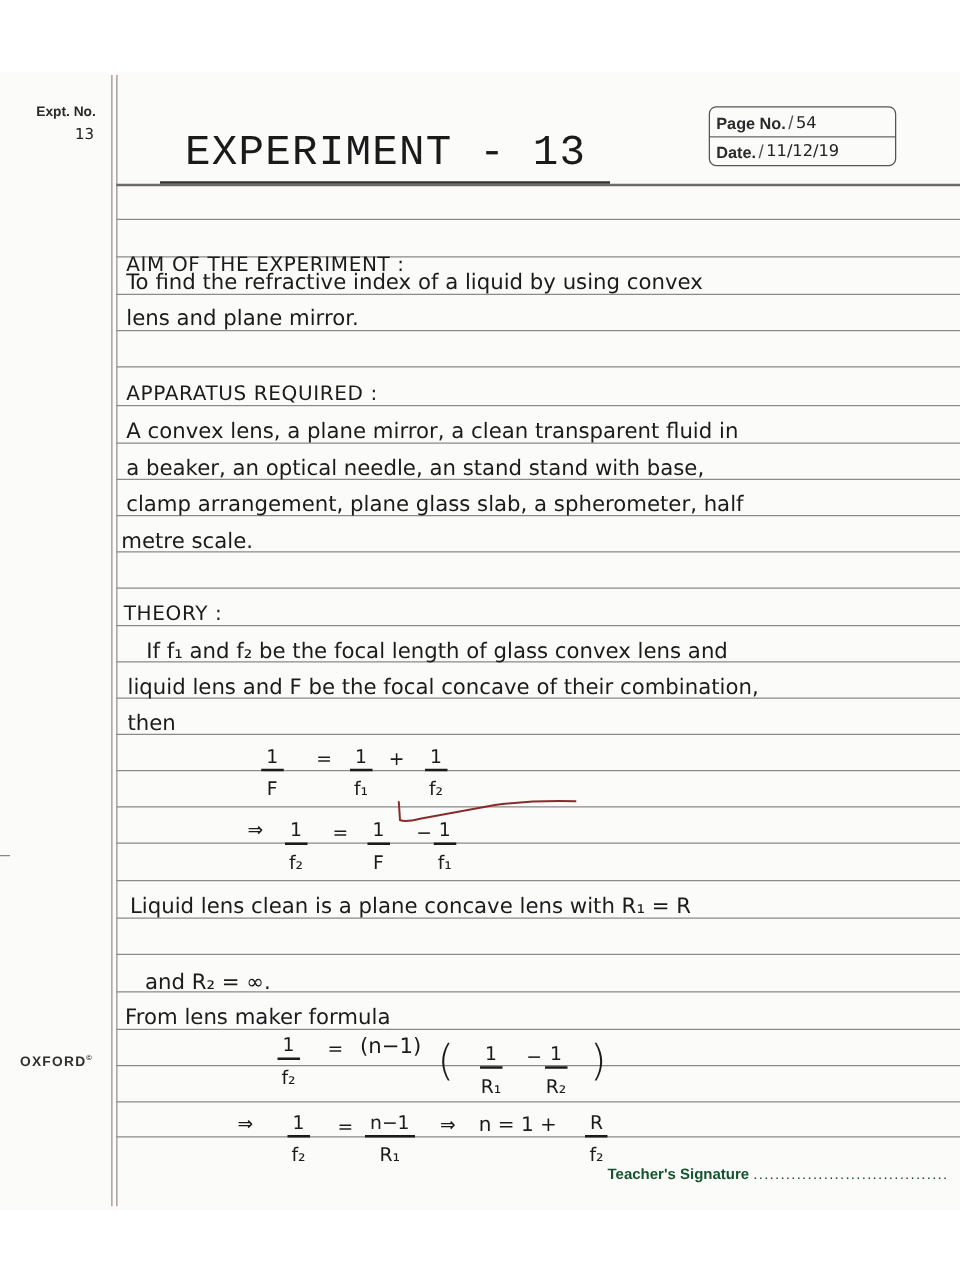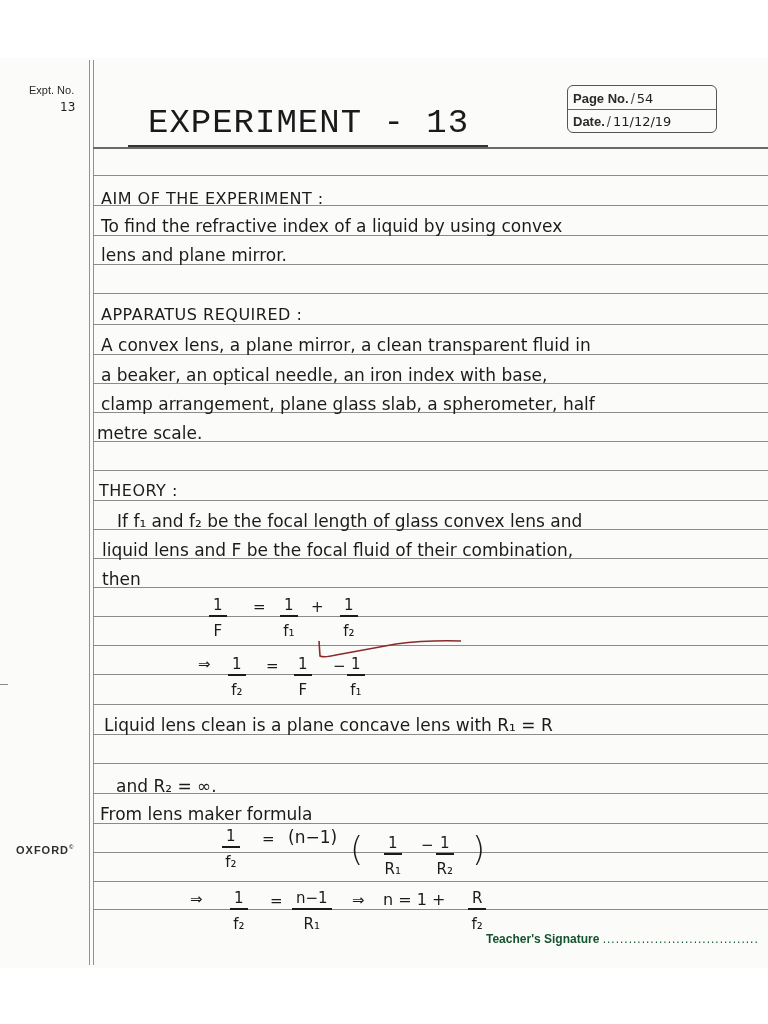--- a/index.html
+++ b/index.html
@@ -15,21 +15,21 @@
     background: #fbfbfa;
   }
   .margin-line {
     position: absolute; top: 60px; height: 905px; width: 1px; background: #9a8e8e;
   }
   .rule {
     position: absolute; left: 93px; right: 0; height: 1px; background: #8d8a88;
   }
   .rule.thick { height: 2px; background: #6f6a68; }
   .expt-label {
-    position: absolute; left: 29px; top: 84px; font-size: 11px; font-weight: normal; color: #2a2a2a;
+    position: absolute; left: 29px; top: 84px; font-size: 11px; font-weight: bold; color: #2a2a2a;
   }
   .expt-num {
     position: absolute; left: 60px; top: 100px; font-family: "DejaVu Sans", sans-serif; font-size: 12px; color: #222;
   }
   .title {
     position: absolute; left: 148px; top: 106px; font-family: Liberation Mono, monospace;
     font-size: 34px; font-weight: 300; letter-spacing: 1px; color: #1a1a1a; line-height: 1;
   }
   .title-underline { position: absolute; left: 128px; top: 145px; width: 360px; height: 2px; background: #333; }
   .pagebox {
@@ -118,33 +118,33 @@
     <span class="val">54</span>
   </div>
   <div class="divider"></div>
   <div class="row row2">
     <span class="lbl">Date.</span>
     <span class="slash">/</span>
     <span class="val">11/12/19</span>
   </div>
 </div>
 
-<div class="hw heading" style="left:101px;top:191px">AIM OF THE EXPERIMENT :</div>
+<div class="hw heading" style="left:101px;top:204px">AIM OF THE EXPERIMENT :</div>
 <div class="hw" style="left:101px;top:218px">To find the refractive index of a liquid by using convex</div>
 <div class="hw" style="left:101px;top:247px">lens and plane mirror.</div>
 
 <div class="hw heading" style="left:101px;top:307px">APPARATUS REQUIRED :</div>
 <div class="hw" style="left:101px;top:337px">A convex lens, a plane mirror, a clean transparent fluid in</div>
-<div class="hw" style="left:101px;top:367px">a beaker, an optical needle, an iron index with base,</div>
+<div class="hw" style="left:101px;top:367px">a beaker, an optical needle, an stand stand with base,</div>
 <div class="hw" style="left:101px;top:396px">clamp arrangement, plane glass slab, a spherometer, half</div>
 <div class="hw" style="left:97px;top:425px">metre scale.</div>
 
 <div class="hw heading" style="left:99px;top:483px">THEORY :</div>
 <div class="hw" style="left:117px;top:513px">If f₁ and f₂ be the focal length of glass convex lens and</div>
-<div class="hw" style="left:102px;top:542px">liquid lens and F be the focal fluid of their combination,</div>
+<div class="hw" style="left:102px;top:542px">liquid lens and F be the focal concave of their combination,</div>
 <div class="hw" style="left:102px;top:571px">then</div>
 
 <div class="frac" style="left:209px;top:598px">
   <span class="num">1</span>
     <span class="bar"></span>
     <span class="den">F</span>
 </div>
 <div class="op" style="left:253px;top:600px">=</div>
 <div class="frac" style="left:280px;top:598px">
   <span class="num">1</span>

